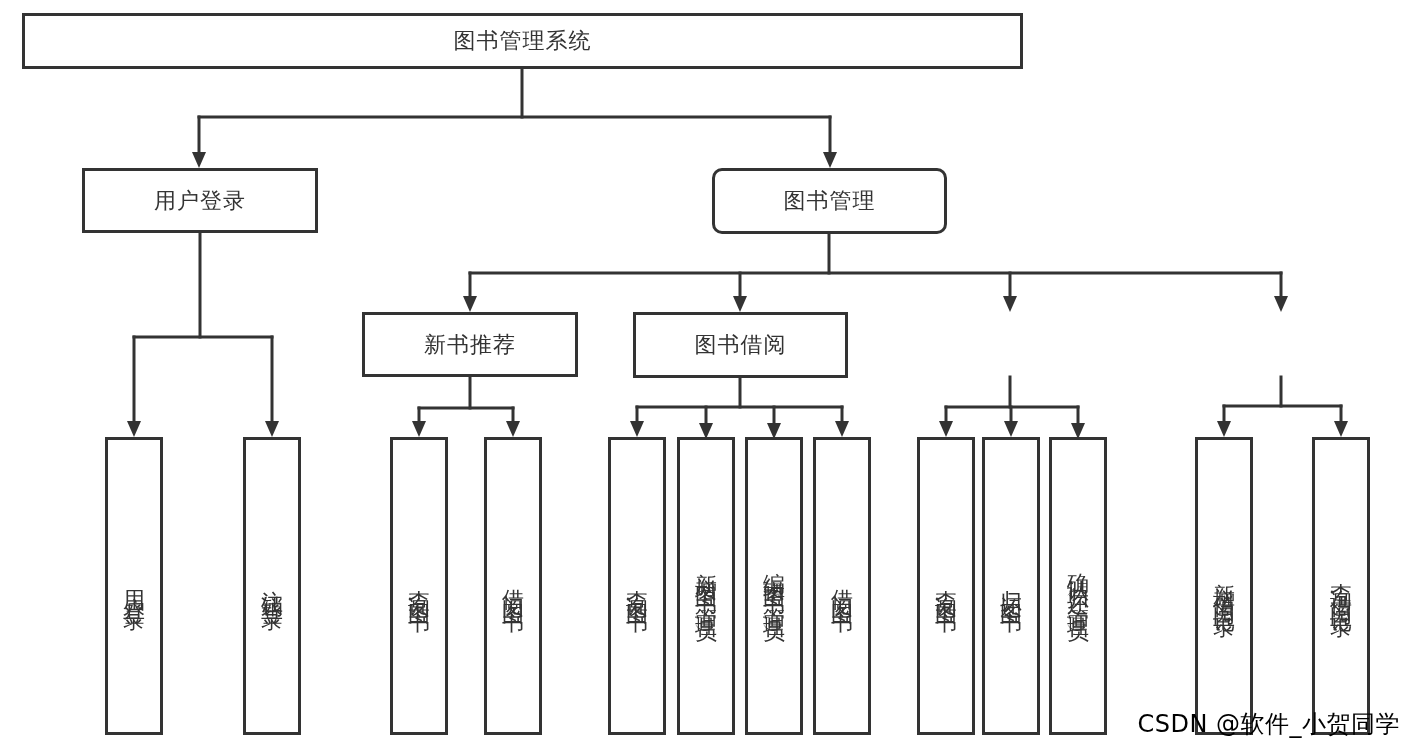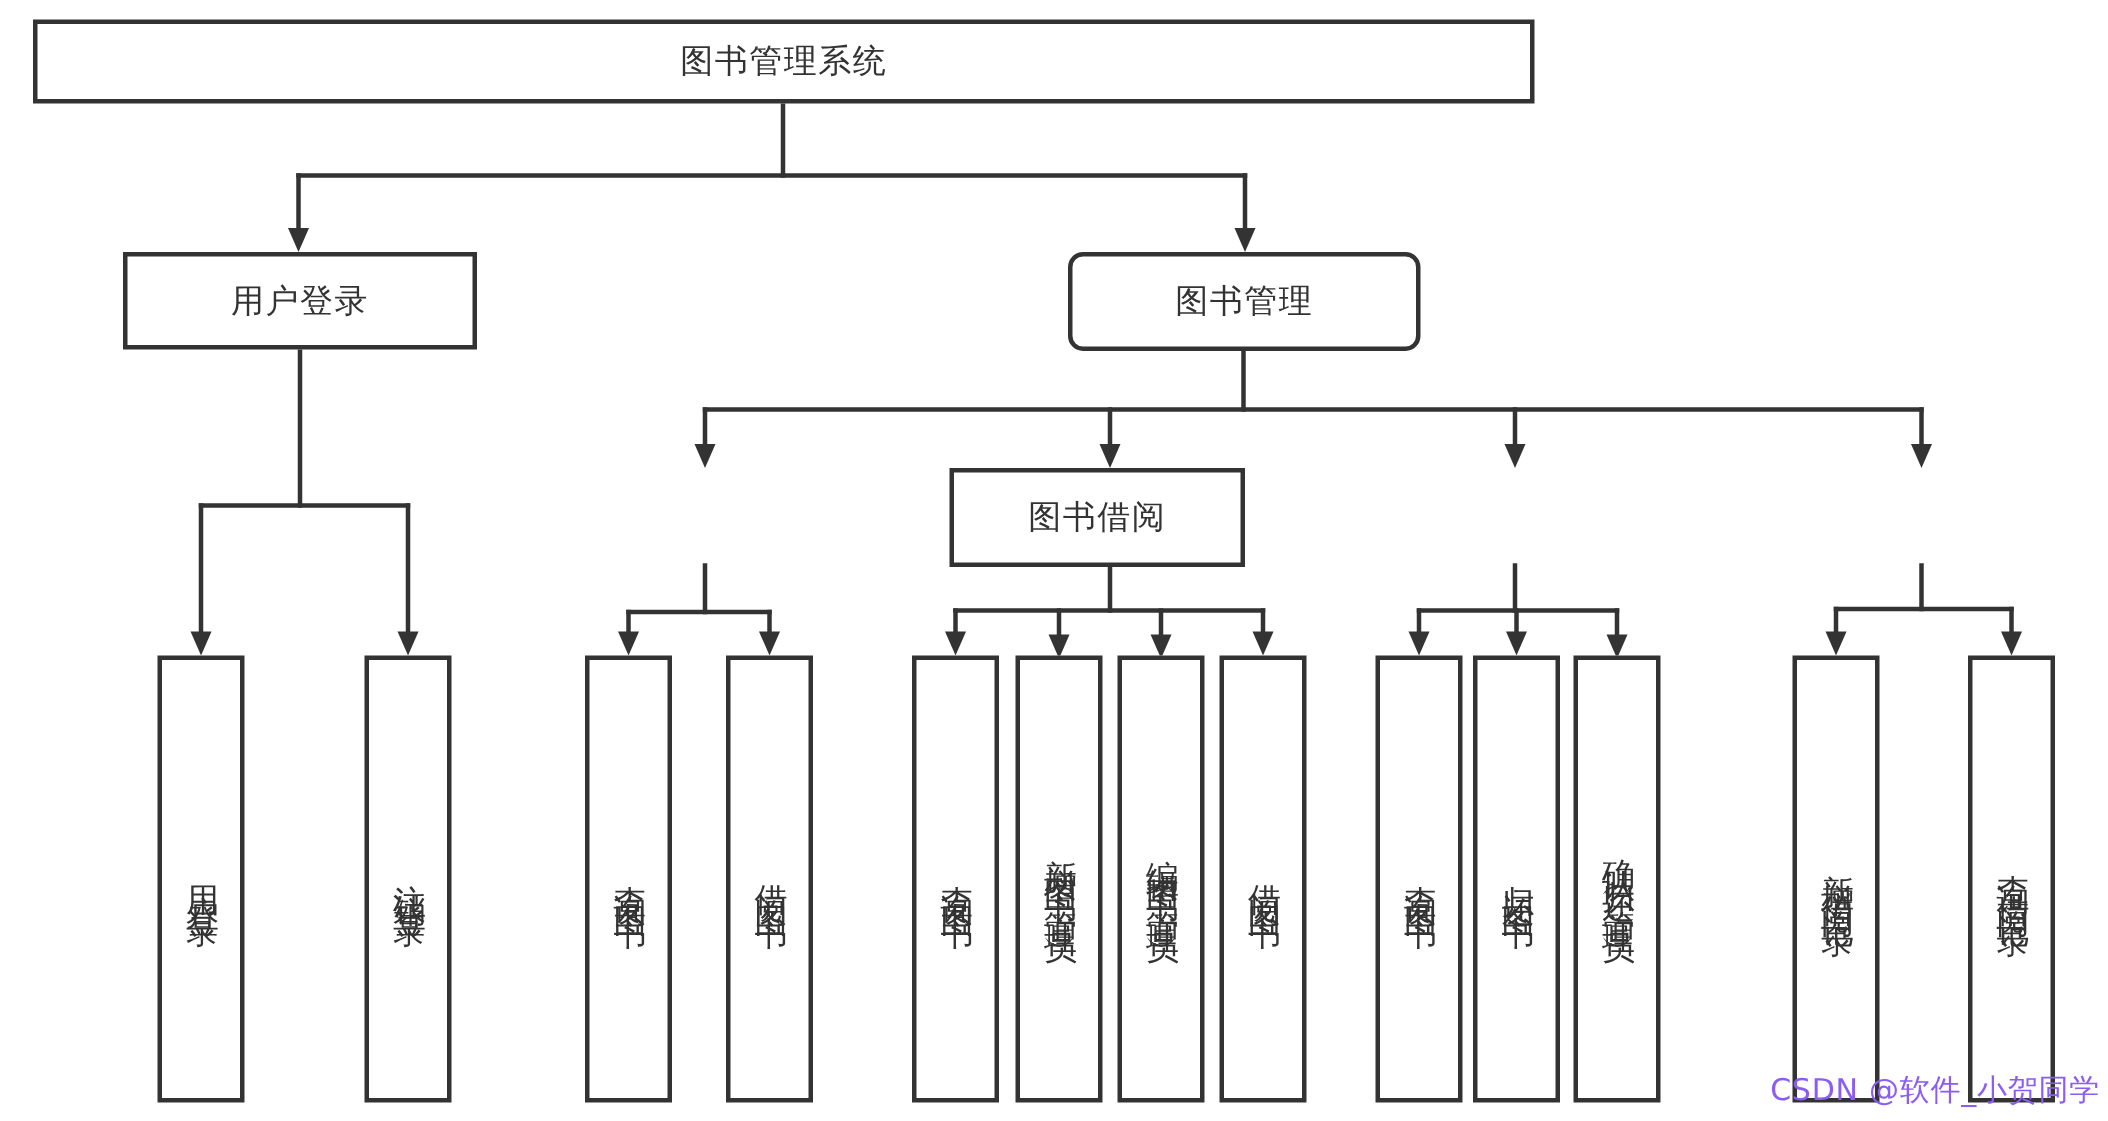--- a/index.html
+++ b/index.html
@@ -58,22 +58,22 @@
     writing-mode: vertical-rl;
     font-size: 22px;
     letter-spacing: 7px;
     line-height: 1;
     white-space: nowrap;
   }
   .watermark {
     position: absolute;
     right: 5px;
     bottom: 7px;
-    font-size: 20px;
-    color: #8b5cf6;
+    font-size: 24px;
+    color: #000000;
     letter-spacing: 0.5px;
     z-index: 3;
     white-space: nowrap;
   }
 </style>
 </head>
 <body>
 
 <div class="canvas">
 
@@ -143,21 +143,24 @@
     <span>图书管理系统</span>
   </div>
 
   <div class="box h-box" style="left:82px; top:168px; width:236px; height:65px;">
     <span>用户登录</span>
   </div>
   <div class="box h-box" style="left:712px; top:168px; width:235px; height:66px;border-radius:10px;">
     <span>图书管理</span>
   </div>
 
-  <div class="box h-box" style="left:633px; top:312px; width:197px; height:66px;">
+  <div class="box h-box" style="left:362px; top:312px; width:216px; height:65px;">
+    <span>新书推荐</span>
+  </div>
+  <div class="box h-box" style="left:633px; top:312px; width:215px; height:66px;">
     <span>图书借阅</span>
   </div>
 
   <div class="box v-box" style="left:105px;">
     <span>用户登录</span>
   </div>
   <div class="box v-box" style="left:243px;">
     <span>注销登录</span>
   </div>
 

